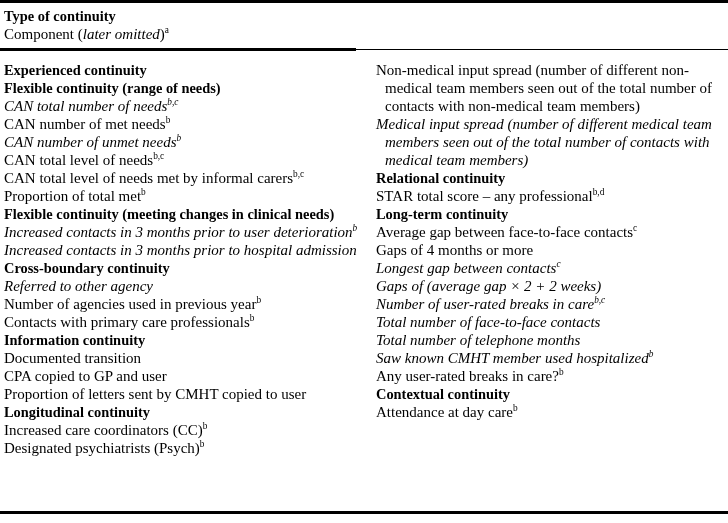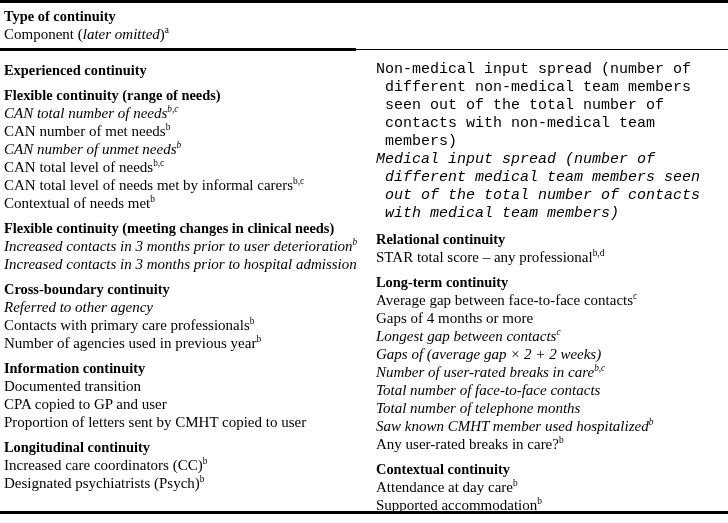--- a/index.html
+++ b/index.html
@@ -70,34 +70,33 @@
   
   .line {
     font-size: 15px;
     line-height: 18px;
     white-space: nowrap;
   }
   .line.wrapline {
     white-space: normal;
     text-indent: 0;
     padding-left: 9px;
-    font-family: Liberation Mono, monospace;
   }
   .line.wrapline > .hang {
     display: block;
     text-indent: -9px;
   }
   .heading {
     font-weight: bold;
     font-size: 14.4px;
     line-height: 18px;
     white-space: nowrap;
   }
   .italic { font-style: italic; }
-  .gap-before { margin-top: 7px; }
+  .gap-before { }
   sup {
     font-size: 0.62em;
     vertical-align: super;
     line-height: 0;
   }
 </style>
 </head>
 <body>
 
 <div class="page">
@@ -115,28 +114,28 @@
   </div>
 
   <div class="col col-left" id="col-left">
       <div class="heading"><span>Experienced continuity</span></div>
       <div class="heading gap-before"><span>Flexible continuity (range of needs)</span></div>
       <div class="line"><span class="italic">CAN total number of needs</span><sup class="italic">b,c</sup></div>
       <div class="line"><span>CAN number of met needs</span><sup>b</sup></div>
       <div class="line"><span class="italic">CAN number of unmet needs</span><sup class="italic">b</sup></div>
       <div class="line"><span>CAN total level of needs</span><sup>b,c</sup></div>
       <div class="line"><span>CAN total level of needs met by informal carers</span><sup>b,c</sup></div>
-      <div class="line"><span>Contextual of needs met</span><sup>b</sup></div>
+      <div class="line"><span>Proportion of total met</span><sup>b</sup></div>
       <div class="heading gap-before"><span>Flexible continuity (meeting changes in clinical needs)</span></div>
       <div class="line"><span class="italic">Increased contacts in 3 months prior to user deterioration</span><sup class="italic">b</sup></div>
       <div class="line"><span class="italic">Increased contacts in 3 months prior to hospital admission</span></div>
       <div class="heading gap-before"><span>Cross-boundary continuity</span></div>
       <div class="line"><span class="italic">Referred to other agency</span></div>
+      <div class="line"><span>Number of agencies used in previous year</span><sup>b</sup></div>
       <div class="line"><span>Contacts with primary care professionals</span><sup>b</sup></div>
-      <div class="line"><span>Number of agencies used in previous year</span><sup>b</sup></div>
       <div class="heading gap-before"><span>Information continuity</span></div>
       <div class="line"><span>Documented transition</span></div>
       <div class="line"><span>CPA copied to GP and user</span></div>
       <div class="line"><span>Proportion of letters sent by CMHT copied to user</span></div>
       <div class="heading gap-before"><span>Longitudinal continuity</span></div>
       <div class="line"><span>Increased care coordinators (CC)</span><sup>b</sup></div>
       <div class="line"><span>Designated psychiatrists (Psych)</span><sup>b</sup></div>
     </div>
   <div class="col col-right" id="col-right">
       <div class="line wrapline">
@@ -152,18 +151,17 @@
       <div class="line"><span>Gaps of 4 months or more</span></div>
       <div class="line"><span class="italic">Longest gap between contacts</span><sup class="italic">c</sup></div>
       <div class="line"><span class="italic">Gaps of (average gap × 2 + 2 weeks)</span></div>
       <div class="line"><span class="italic">Number of user-rated breaks in care</span><sup class="italic">b,c</sup></div>
       <div class="line"><span class="italic">Total number of face-to-face contacts</span></div>
       <div class="line"><span class="italic">Total number of telephone months</span></div>
       <div class="line"><span class="italic">Saw known CMHT member used hospitalized</span><sup class="italic">b</sup></div>
       <div class="line"><span>Any user-rated breaks in care?</span><sup>b</sup></div>
       <div class="heading gap-before"><span>Contextual continuity</span></div>
       <div class="line"><span>Attendance at day care</span><sup>b</sup></div>
-      <div class="line"><span>Supported accommodation</span><sup>b</sup></div>
     </div>
 
   <div class="rule-bottom"></div>
 
 </div>
 
 </body></html>

